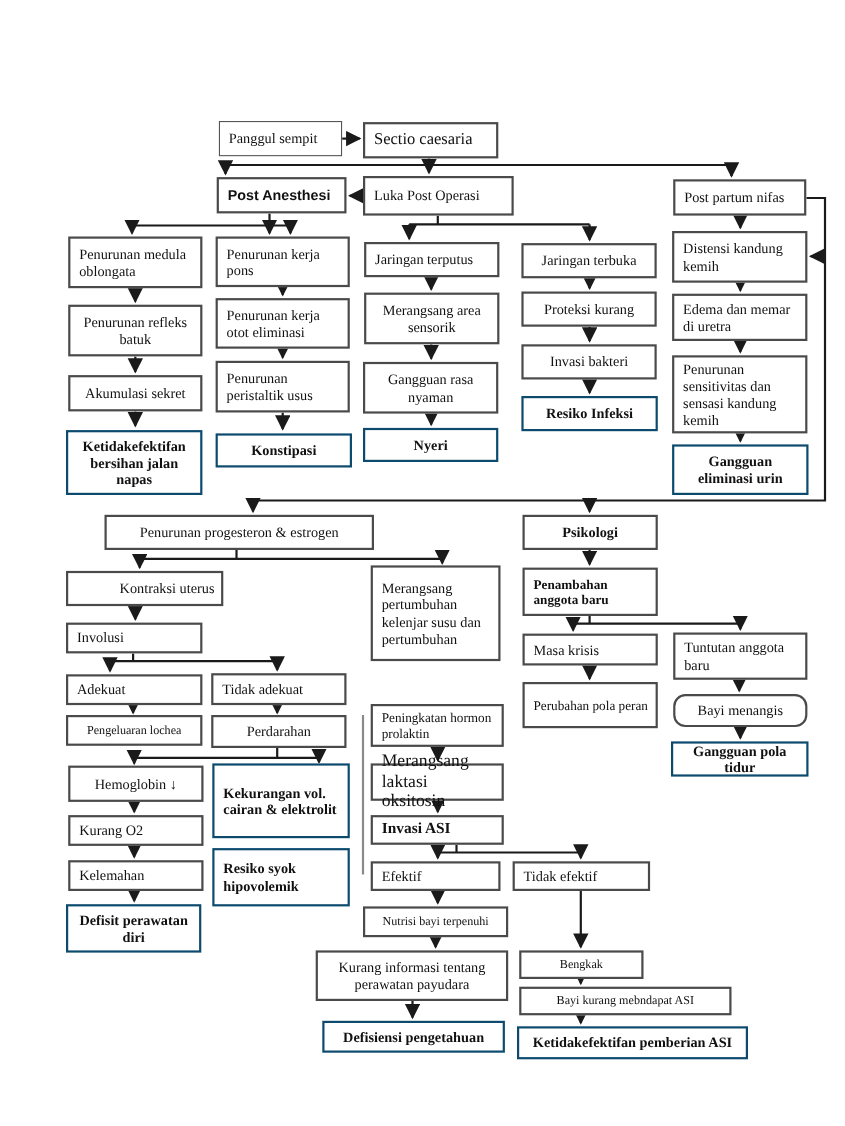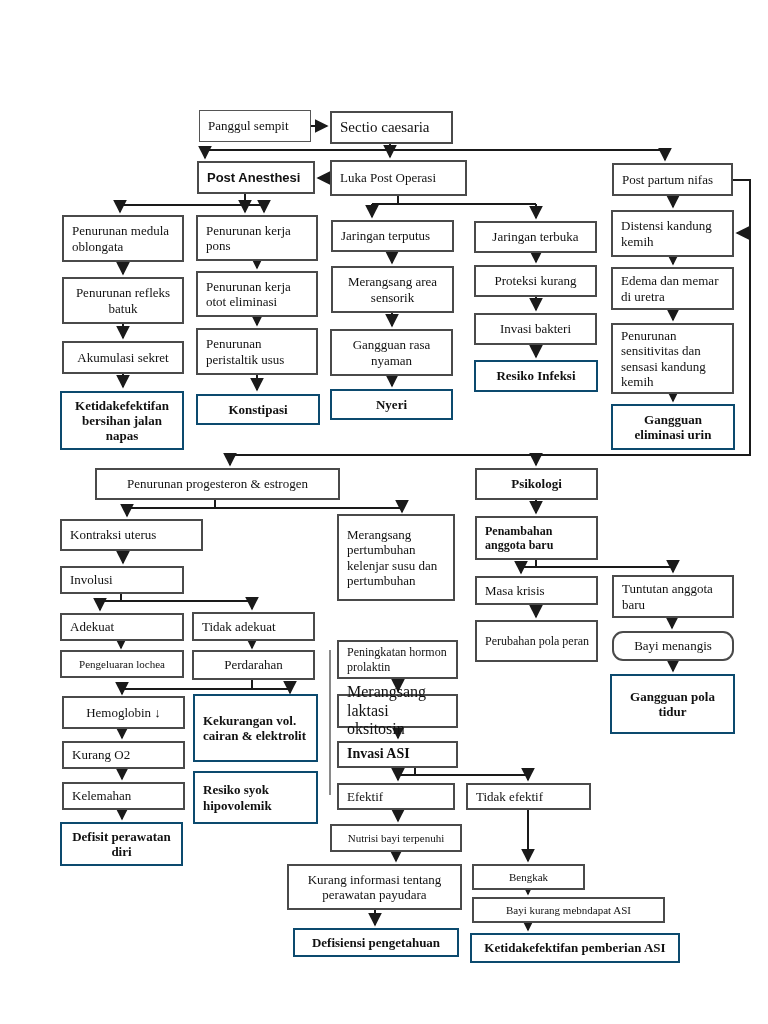--- a/index.html
+++ b/index.html
@@ -193,21 +193,21 @@
       </div>
       <div class="node align-center outcome" style="left: 611px; top: 404px; width: 124px; height: 46px;">
         <span>Gangguan eliminasi urin</span>
       </div>
       <div class="node align-center" style="left: 95px; top: 468px; width: 245px; height: 32px;">
         <span>Penurunan progesteron &amp; estrogen</span>
       </div>
       <div class="node align-center bold" style="left: 475px; top: 468px; width: 123px; height: 32px;">
         <span>Psikologi</span>
       </div>
-      <div class="node align-left" style="left: 60px; top: 519px; width: 143px; height: 32px;">
+      <div class="node align-left" style="left: 60px; top: 519px; width: 143px; height: 32px; justify-content: flex-end;">
         <span>Kontraksi uterus</span>
       </div>
       <div class="node align-left" style="left: 60px; top: 566px; width: 124px; height: 28px;">
         <span>Involusi</span>
       </div>
       <div class="node align-left" style="left: 60px; top: 613px; width: 124px; height: 28px;">
         <span>Adekuat</span>
       </div>
       <div class="node align-left" style="left: 192px; top: 612px; width: 123px; height: 29px;">
         <span>Tidak adekuat</span>
@@ -247,21 +247,21 @@
       </div>
       <div class="node align-left" style="left: 475px; top: 620px; width: 123px; height: 42px; font-size: 12px;">
         <span>Perubahan pola peran</span>
       </div>
       <div class="node align-left" style="left: 612px; top: 575px; width: 122px; height: 43px;">
         <span>Tuntutan anggota baru</span>
       </div>
       <div class="node align-center" style="left: 612px; top: 631px; width: 122px; height: 30px; border-radius: 11px;">
         <span>Bayi menangis</span>
       </div>
-      <div class="node align-center outcome" style="left: 610px; top: 674px; width: 125px; height: 60px;">
+      <div class="node align-center outcome" style="left: 610px; top: 674px; width: 125px; height: 32px;">
         <span>Gangguan pola tidur</span>
       </div>
       <div class="node align-left" style="left: 337px; top: 640px; width: 121px; height: 39px; font-size: 12px;">
         <span>Peningkatan hormon prolaktin</span>
       </div>
       <div class="node align-left" style="left: 337px; top: 694px; width: 121px; height: 34px; font-size: 16px;">
         <span>Merangsang laktasi oksitosin</span>
       </div>
       <div class="node align-left bold" style="left: 337px; top: 741px; width: 121px; height: 27px; font-size: 14px;">
         <span>Invasi ASI</span>

